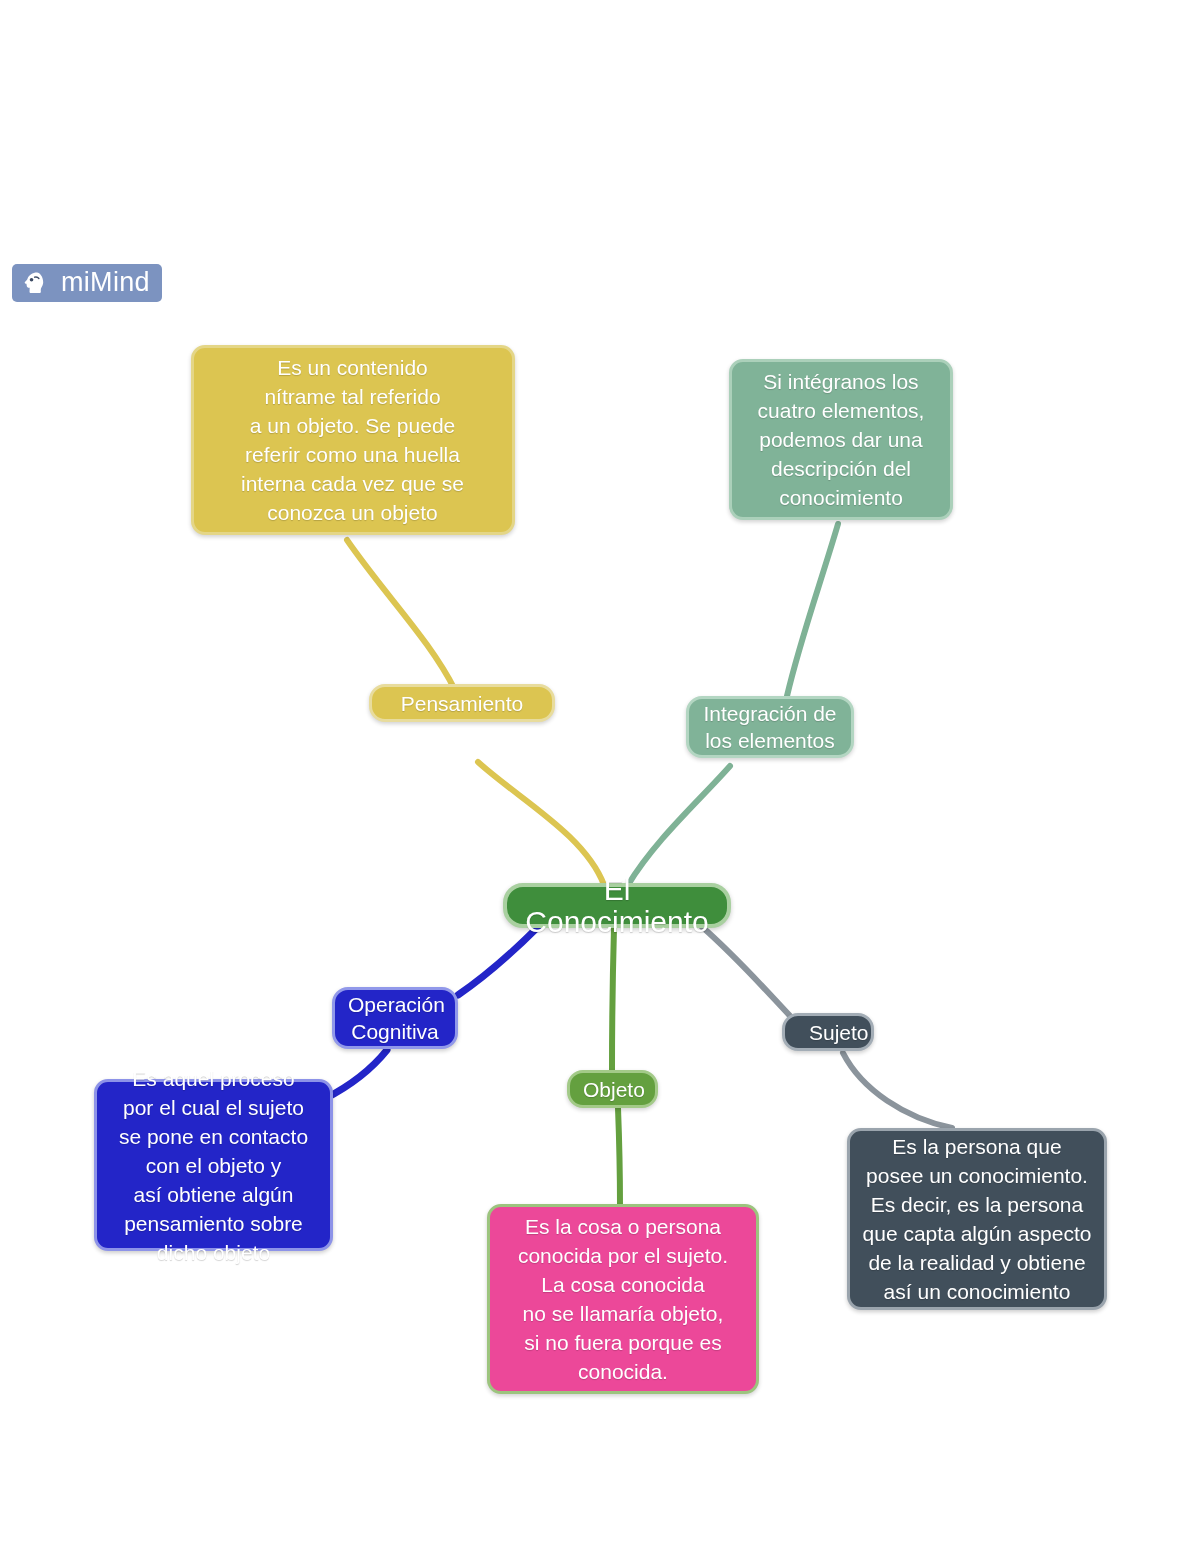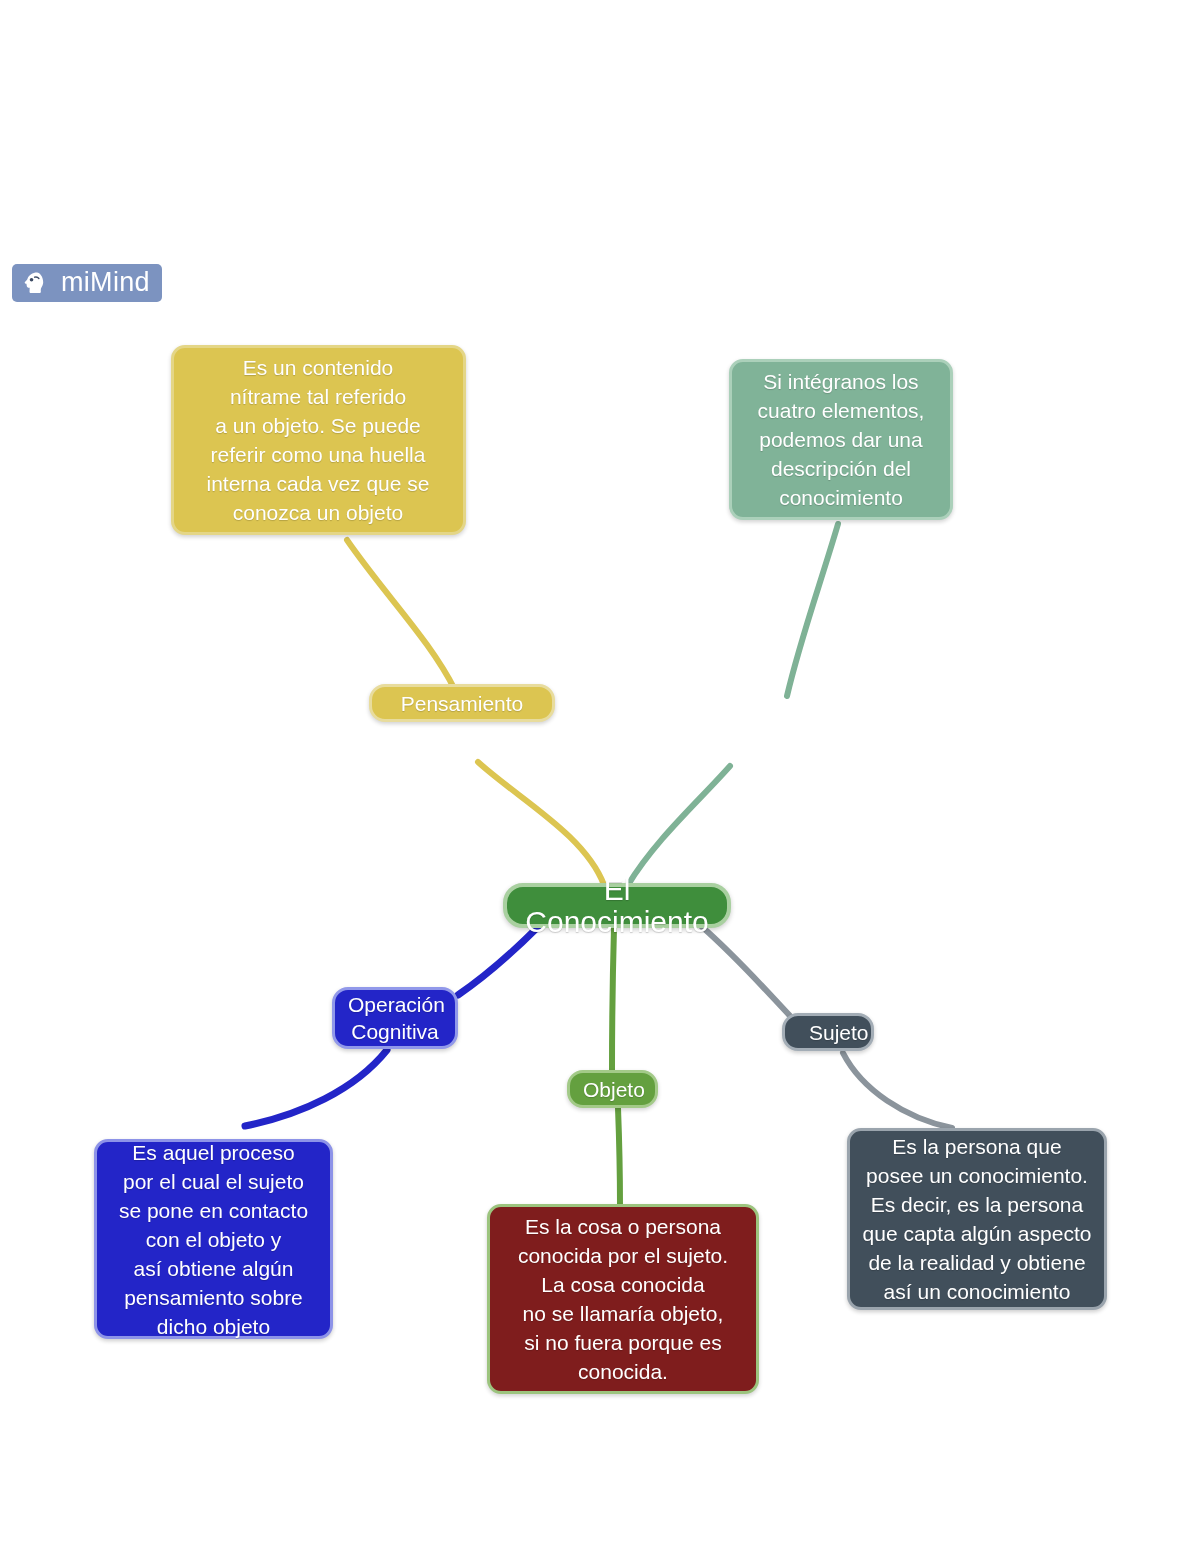--- a/index.html
+++ b/index.html
@@ -127,21 +127,21 @@
     box-shadow: 0 2px 4px rgba(0,0,0,0.2);
   }
   .n-blue-pill {
     background: #2325c8;
     border: 3px solid #9198ea;
     box-shadow: 0 2px 4px rgba(0,0,0,0.2);
   }
 
   
   .n-olive-card {
-    background: #7f1d1d;
+    background: #ec4899;
     border: 3px solid #9cc47e;
     box-shadow: 0 2px 4px rgba(0,0,0,0.18);
   }
   .n-olive-pill {
     background: #64a03f;
     border: 3px solid #a3ca88;
     box-shadow: 0 2px 4px rgba(0,0,0,0.18);
   }
 
   
@@ -189,52 +189,56 @@
 
     <path d="M614,928 C612,1000 612,1040 612,1070" stroke="#64a03f" stroke-width="6" fill="none" stroke-linecap="round"></path>
 
     <path d="M618,1108 C620,1160 620,1180 620,1205" stroke="#64a03f" stroke-width="6" fill="none" stroke-linecap="round"></path>
 
     <path d="M700,925 C740,960 770,995 792,1018" stroke="#8b949c" stroke-width="6" fill="none" stroke-linecap="round"></path>
 
     <path d="M843,1053 C862,1090 905,1118 952,1128" stroke="#8b949c" stroke-width="6" fill="none" stroke-linecap="round"></path>
   </svg>
 
-  <div class="node card n-yellow-card" style="left:171px; top:345px; width:295px; height:190px;padding-left:11px;">
+  <div class="node card n-yellow-card" style="left:191px; top:345px; width:324px; height:190px;padding-left:11px;">
     <span class="node-label">Es un contenido
 nítrame tal referido
 a un objeto. Se puede
 referir como una huella
 interna cada vez que se
 conozca un objeto</span>
   </div>
 
   <div class="node pill n-yellow-pill" style="left:369px; top:684px; width:186px; height:38px;">
     <span class="node-label">Pensamiento</span>
   </div>
 
   <div class="node card n-sage-card" style="left:729px; top:359px; width:224px; height:161px;">
     <span class="node-label">Si intégranos los
 cuatro elementos,
 podemos dar una
 descripción del
 conocimiento</span>
   </div>
 
+  <div class="node pill n-sage-pill" style="left:686px; top:696px; width:168px; height:62px;">
+    <span class="node-label">Integración de
+los elementos</span>
+  </div>
 
   <div class="node n-center" style="left:503px; top:883px; width:228px; height:45px;">
     <span class="node-label">El Conocimiento</span>
   </div>
 
   <div class="node pill n-blue-pill" style="left:332px; top:987px; width:126px; height:62px;">
     <span class="node-label">Operación
 Cognitiva</span>
   </div>
 
-  <div class="node card n-blue-card" style="left:94px; top:1139px; width:239px; height:200px;">
+  <div class="node card n-blue-card" style="left:94px; top:1079px; width:239px; height:172px;">
     <span class="node-label">Es aquel proceso
 por el cual el sujeto
 se pone en contacto
 con el objeto y
 así obtiene algún
 pensamiento sobre
 dicho objeto</span>
   </div>
 
   <div class="node pill n-olive-pill" style="left:567px; top:1070px; width:91px; height:38px;">

